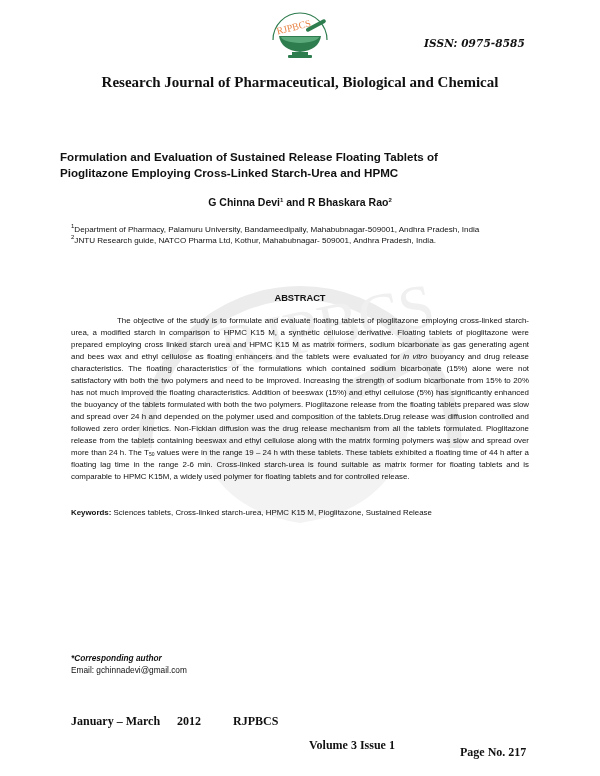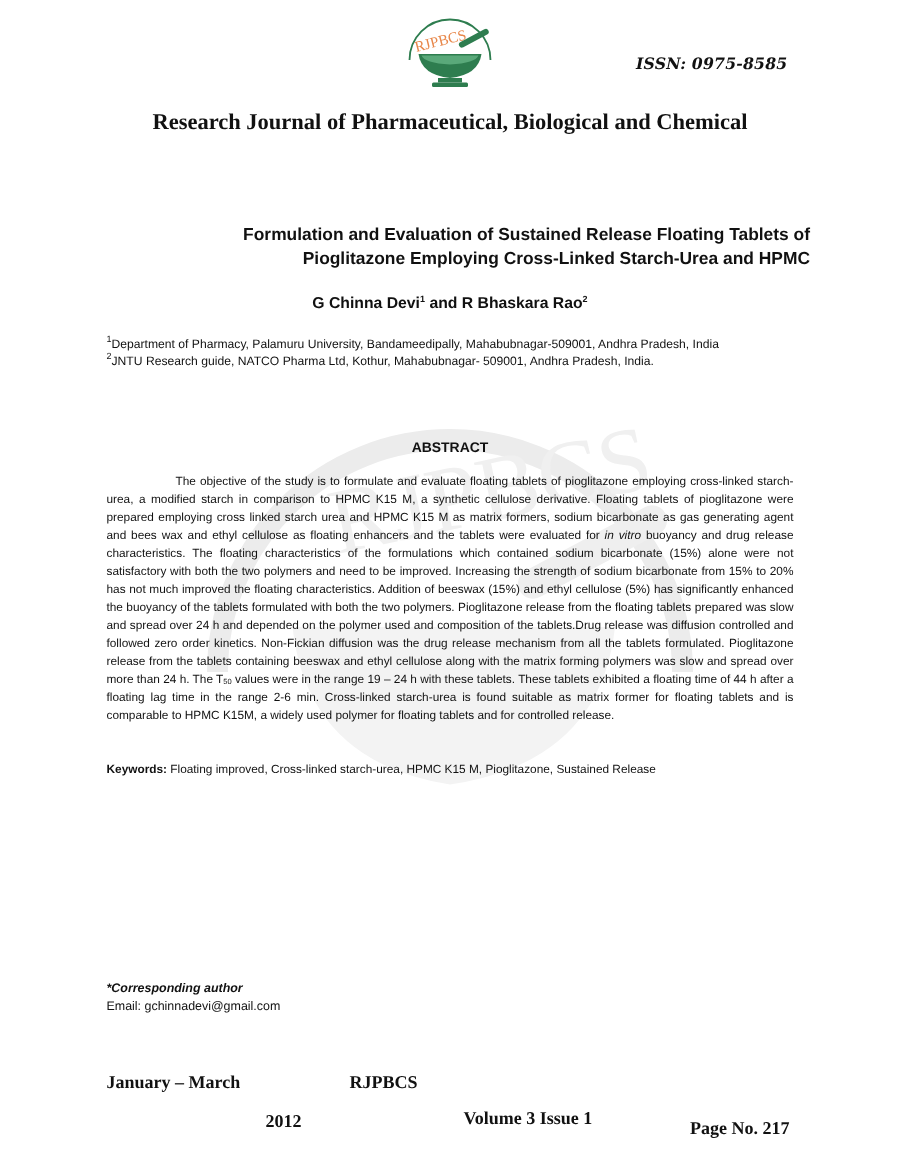--- a/index.html
+++ b/index.html
@@ -3,35 +3,35 @@
 <meta charset="utf-8">
 <style>
   html, body { margin: 0; padding: 0; background: #ffffff; }
   body { width: 600px; height: 776px; position: relative; overflow: hidden; color: #111; }
   .page { position: absolute; left: 0; top: 0; width: 600px; height: 776px; }
   .logo { position: absolute; left: 265px; top: 2px; width: 70px; height: 58px; }
   .issn { position: absolute; left: 424px; top: 37px; font-family: "DejaVu Serif", serif; font-style: italic; font-weight: bold; font-size: 10.5px; letter-spacing: 0.1px; }
   .journal { position: absolute; left: 60px; width: 480px; text-align: center; font-family: "Liberation Serif", serif; font-weight: bold; font-size: 15px; }
   .journal.l1 { top: 74px; }
   .journal.l2 { top: 104px; }
-  .title { position: absolute; left: 60px; width: 480px; top: 149px; text-align: right; font-family: "Liberation Sans", sans-serif; font-weight: bold; font-size: 11.6px; line-height: 16px; }
+  .title { position: absolute; left: 60px; width: 480px; top: 149px; text-align: left; font-family: "Liberation Sans", sans-serif; font-weight: bold; font-size: 11.6px; line-height: 16px; }
   .authors { position: absolute; left: 60px; width: 480px; top: 196px; text-align: center; font-family: "Liberation Sans", sans-serif; font-weight: bold; font-size: 10.5px; }
   .authors sup, .aff sup { font-size: 6px; vertical-align: 4px; line-height: 0; }
   .aff { position: absolute; left: 71px; width: 470px; top: 224px; font-family: "Liberation Sans", sans-serif; font-size: 8.1px; line-height: 11px; white-space: nowrap; }
   .watermark { position: absolute; left: 125px; top: 248px; width: 350px; height: 300px; pointer-events: none; }
   .abstract-heading { position: absolute; left: 60px; width: 480px; top: 293px; text-align: center; font-family: "Liberation Sans", sans-serif; font-weight: bold; font-size: 9.3px; }
   .abstract { position: absolute; left: 71px; width: 458px; top: 315px; font-family: "Liberation Sans", sans-serif; font-size: 7.9px; line-height: 12px; text-align: justify; text-indent: 46px; }
   .abstract i { font-style: italic; }
   .abstract sub { font-size: 5px; vertical-align: -1px; line-height: 0; }
   .keywords { position: absolute; left: 71px; width: 460px; top: 507px; font-family: "Liberation Sans", sans-serif; font-size: 7.9px; line-height: 12px; white-space: nowrap; }
   .keywords b { font-weight: bold; }
   .corr { position: absolute; left: 71px; top: 652px; font-family: "Liberation Sans", sans-serif; font-size: 8.3px; line-height: 12px; }
   .corr .label { font-weight: bold; font-style: italic; display: block; }
   .footer { position: absolute; top: 714px; font-family: "Liberation Serif", serif; font-weight: bold; font-size: 12px; white-space: nowrap; }
-  .f1 { left: 71px; } .f2 { left: 177px; margin-top: 26px; } .f3 { left: 233px; } .f4 { left: 309px; margin-top: 24px; } .f5 { left: 460px; margin-top: 31px; }
+  .f1 { left: 71px; } .f2 { left: 177px; } .f3 { left: 233px; } .f4 { left: 309px; margin-top: 24px; } .f5 { left: 460px; margin-top: 31px; }
 </style>
 </head>
 <body>
 
 <div class="page">
 
   <svg class="logo" viewBox="0 0 70 58">
     <path d="M8 38 A27 27 0 0 1 62 38" fill="none" stroke="#2e7d4f" stroke-width="1.2"></path>
     <text x="12" y="27" font-family="Liberation Serif, serif" font-size="10" fill="#e8874a" transform="rotate(-14 35 28)">RJPBCS</text>
     <rect x="40" y="22" width="22" height="4" rx="2" fill="#2e7d4f" transform="rotate(-28 50 24)"></rect>
@@ -63,21 +63,21 @@
     <path d="M20 200 A155 155 0 0 1 330 200" fill="none" stroke="#ececec" stroke-width="14"></path>
     <text x="95" y="105" font-family="Liberation Serif, serif" font-size="62" fill="#f0f0f0" transform="rotate(-12 175 90)">RJPBCS</text>
     <path d="M70 170 L285 170 Q275 260 175 275 Q80 260 70 170 Z" fill="#f3f3f3"></path>
     <rect x="215" y="110" width="110" height="20" rx="10" fill="#efefef" transform="rotate(-28 270 120)"></rect>
   </svg>
 
   <div class="abstract-heading">ABSTRACT</div>
 
   <div class="abstract"><span>The objective of the study is to formulate and evaluate floating tablets of pioglitazone employing cross-linked starch-urea, a modified starch in comparison to HPMC K15 M, a synthetic cellulose derivative. Floating tablets of pioglitazone were prepared employing cross linked starch urea and HPMC K15 M as matrix formers, sodium bicarbonate as gas generating agent and bees wax and ethyl cellulose as floating enhancers and the tablets were evaluated for </span><i>in vitro</i><span> buoyancy and drug release characteristics. The floating characteristics of the formulations which contained sodium bicarbonate (15%) alone were not satisfactory with both the two polymers and need to be improved. Increasing the strength of sodium bicarbonate from 15% to 20% has not much improved the floating characteristics. Addition of beeswax (15%) and ethyl cellulose (5%) has significantly enhanced the buoyancy of the tablets formulated with both the two polymers. Pioglitazone release from the floating tablets prepared was slow and spread over 24 h and depended on the polymer used and composition of the tablets.Drug release was diffusion controlled and followed zero order kinetics. Non-Fickian diffusion was the drug release mechanism from all the tablets formulated. Pioglitazone release from the tablets containing beeswax and ethyl cellulose along with the matrix forming polymers was slow and spread over more than 24 h.  The T</span><sub>50</sub><span> values were in the range 19 – 24 h with these tablets. These tablets exhibited a floating time of 44 h after a floating lag time in the range 2-6 min. Cross-linked starch-urea is found suitable as matrix former for floating tablets and is comparable to HPMC K15M, a widely used polymer for floating tablets and for controlled release.</span></div>
 
-  <div class="keywords"><b>Keywords:</b><span> Floating improved, Cross-linked starch-urea, HPMC K15 M, Pioglitazone, Sustained Release</span></div>
+  <div class="keywords"><b>Keywords:</b><span> Sciences tablets, Cross-linked starch-urea, HPMC K15 M, Pioglitazone, Sustained Release</span></div>
 
   <div class="corr">
     <span class="label">*Corresponding author</span>
     <span>Email: gchinnadevi@gmail.com</span>
   </div>
 
   <div class="footer f1">January – March</div>
   <div class="footer f2">2012</div>
   <div class="footer f3">RJPBCS</div>
   <div class="footer f4">Volume 3 Issue 1</div>

